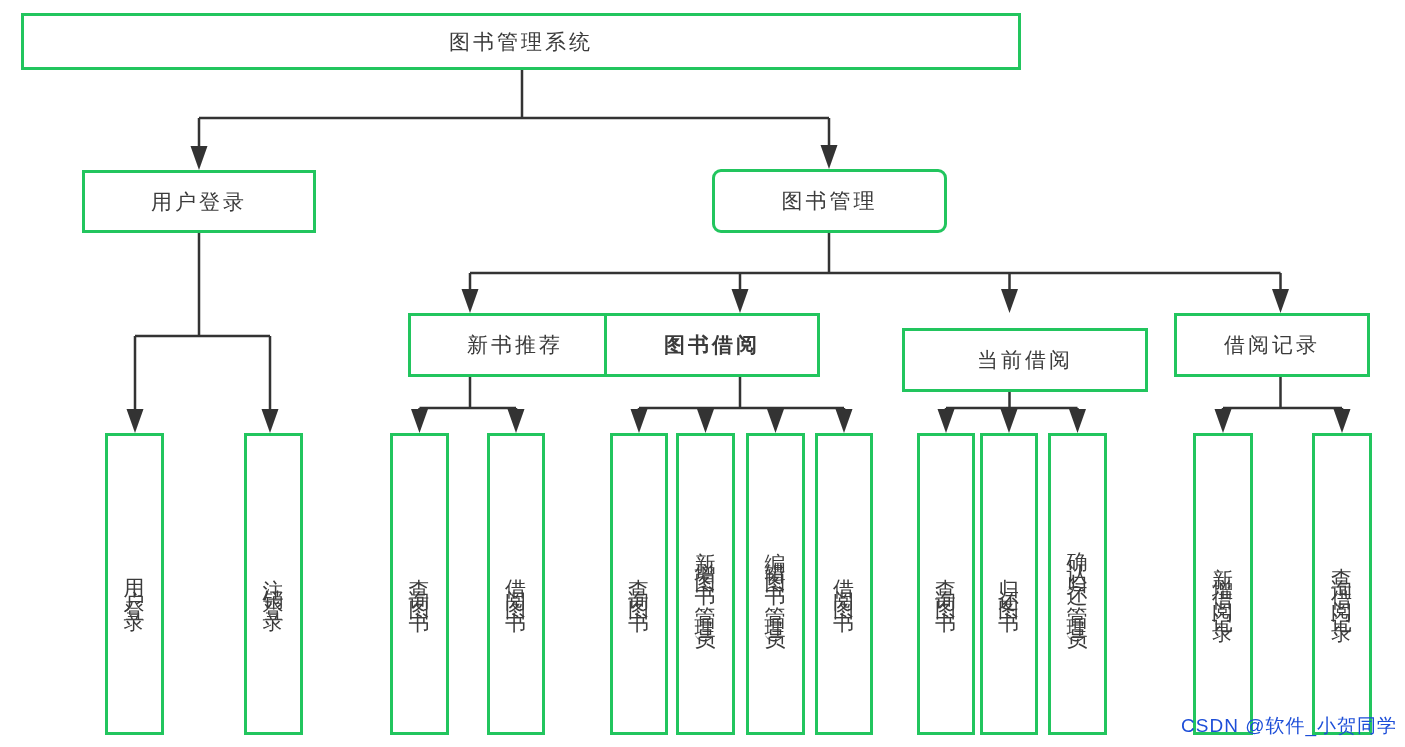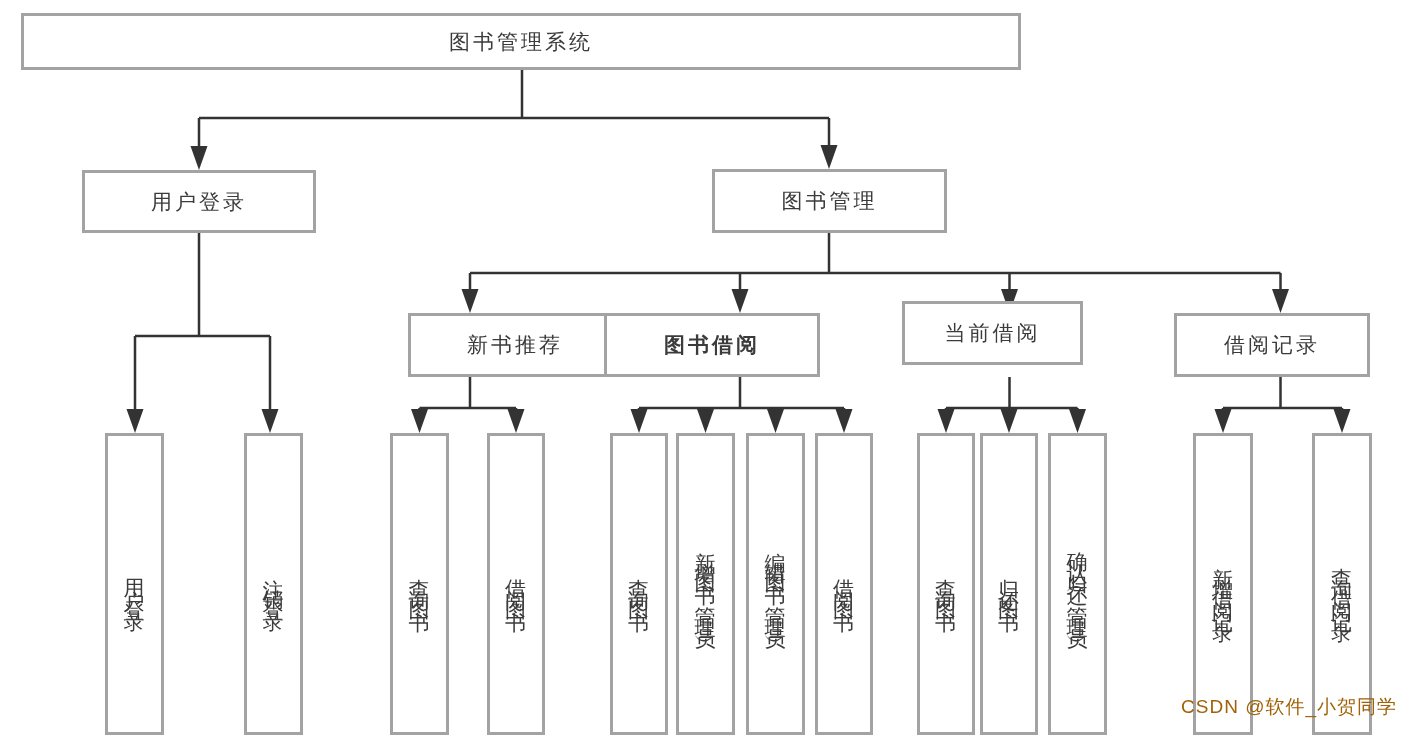--- a/index.html
+++ b/index.html
@@ -8,44 +8,44 @@
     width: 1405px;
     height: 747px;
     background: #ffffff;
     font-family: "Liberation Sans", sans-serif;
     overflow: hidden;
   }
   .connectors { position: absolute; left: 0; top: 0; width: 1405px; height: 747px; }
   .box {
     position: absolute;
     box-sizing: border-box;
-    border: 3px solid #a3a3a3;
+    border: 3px solid #22c55e;
     background: #ffffff;
     display: flex;
     align-items: center;
     justify-content: center;
     color: #3b3b3b;
   }
   .hbox { font-size: 21px; letter-spacing: 3px; white-space: nowrap; }
   .vbox { overflow: hidden; }
   .vtext {
     writing-mode: vertical-rl;
     text-orientation: mixed;
     font-size: 21px;
     line-height: 1;
     letter-spacing: 11px;
     white-space: nowrap;
   }
   .watermark {
     position: absolute;
-    top: 694px;
+    top: 713px;
     right: 8px;
     font-size: 19px;
     letter-spacing: 1px;
-    color: #a16207;
+    color: #1d4ed8;
     z-index: 5;
     white-space: nowrap;
   }
 </style>
 </head>
 <body>
 
 <div class="stage">
 
   <svg class="connectors" viewBox="0 0 1405 747" xmlns="http://www.w3.org/2000/svg">
@@ -84,25 +84,25 @@
       <polygon points="1009,433 1000.5,409 1017.5,409"></polygon>
       <polygon points="1077.5,433 1069,409 1086,409"></polygon>
       <polygon points="1223,433 1214.5,409 1231.5,409"></polygon>
       <polygon points="1342,433 1333.5,409 1350.5,409"></polygon>
     </g>
   </svg>
 
   <div class="box hbox" style="left:21px; top:13px; width:1000px; height:57px;">图书管理系统</div>
 
   <div class="box hbox" style="left:82px; top:170px; width:234px; height:63px;">用户登录</div>
-  <div class="box hbox" style="left:712px; top:169px; width:235px; height:64px;">图书管理</div>
+  <div class="box hbox" style="left:712px; top:169px; width:235px; height:64px;border-radius:9px;">图书管理</div>
 
   <div class="box hbox" style="left:363px; top:313px; width:214px; height:64px;margin-left:45px;">新书推荐</div>
   <div class="box hbox" style="left:604px; top:313px; width:216px; height:64px;font-weight:bold;">图书借阅</div>
-  <div class="box hbox" style="left:902px; top:301px; width:181px; height:64px;">当前借阅</div>
+  <div class="box hbox" style="left:902px; top:328px; width:246px; height:64px;">当前借阅</div>
   <div class="box hbox" style="left:1174px; top:313px; width:196px; height:64px;">借阅记录</div>
 
   <div class="box vbox" style="left:105px; top:433px; width:59px; height:302px;">
     <span class="vtext">用户登录</span>
   </div>
   <div class="box vbox" style="left:244px; top:433px; width:59px; height:302px;">
     <span class="vtext">注销登录</span>
   </div>
 
   <div class="box vbox" style="left:390px; top:433px; width:59px; height:302px;">

